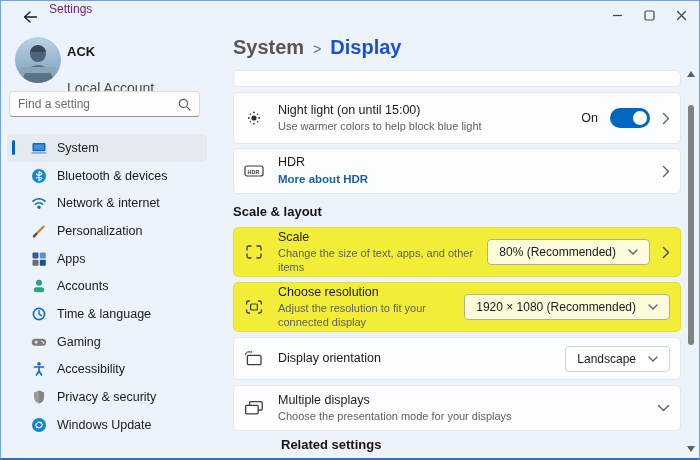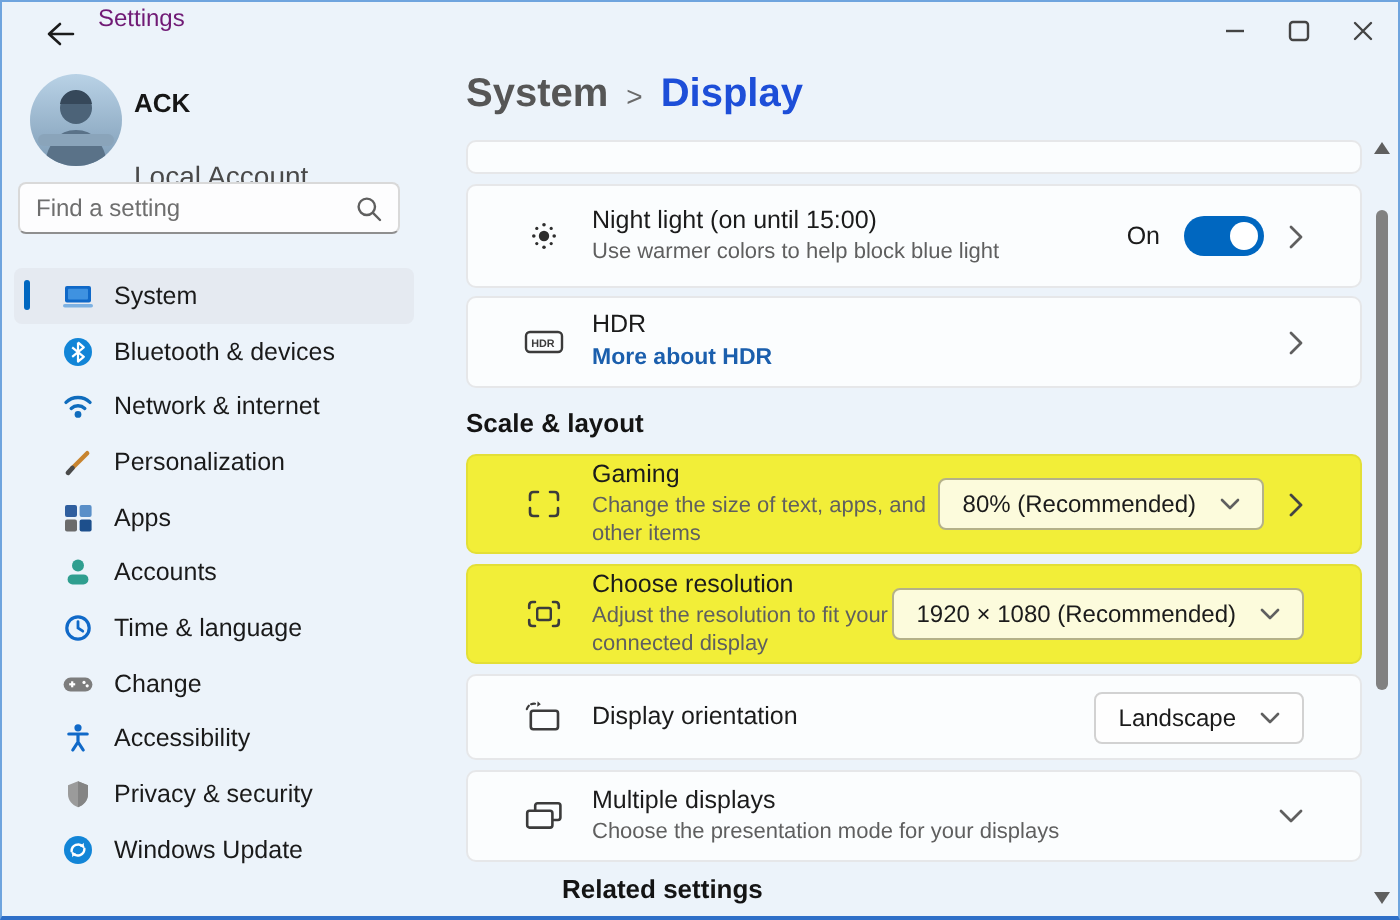--- a/index.html
+++ b/index.html
@@ -38,21 +38,21 @@
   .nav-label { font-size:12.5px; color:#1a1a1a; }
   
   .main { position:absolute; left:212px; top:30px; right:0; bottom:0; }
   .breadcrumb { position:absolute; left:20px; top:5px; display:flex; align-items:baseline; gap:9px; }
   .bc-root { font-size:20px; font-weight:600; color:#565656; }
   .bc-sep  { font-size:14px; color:#6a6a6a; }
   .bc-page { font-size:20px; font-weight:700; color:#1d4ed8; }
   .card {
     position:absolute; left:20px; width:448px;
     background:#fbfdfe; border:1px solid #e6e7e9; border-radius:5px;
-    display:flex; align-items:center; padding:0 28px; cursor:pointer;
+    display:flex; align-items:center; padding:0 10px; cursor:pointer;
   }
   .card.hl { background:#f2ee38; border-color:#e3df37; }
   .card-partial { top:39px; height:17px; padding:0; }
   .row-ic { width:20px; height:18px; margin-right:14px; flex:0 0 20px; }
   .row-text { flex:1; min-width:0; }
   .row-title { font-size:12.5px; color:#1b1b1b; line-height:1.35; }
   .row-sub { font-size:11px; color:#5f5f5f; line-height:1.35; }
   .row-link { font-size:11.5px; font-weight:bold; color:#1b5fad; line-height:1.45; cursor:pointer; }
   .row-right { display:flex; align-items:center; gap:12px; }
   .toggle-label { font-size:12.5px; color:#1b1b1b; }
@@ -218,21 +218,21 @@
 
       <span class="nav-ic">
         <svg width="16" height="16" viewBox="0 0 16 16">
             <rect x="0.8" y="4.8" width="14.4" height="7" rx="3.5" fill="#7d7d7d"></rect>
             <rect x="3.6" y="7.6" width="3" height="1.1" fill="#fff"></rect>
             <rect x="4.55" y="6.65" width="1.1" height="3" fill="#fff"></rect>
             <circle cx="11" cy="7.2" r="0.8" fill="#fff"></circle>
             <circle cx="12.6" cy="8.9" r="0.8" fill="#fff"></circle>
           </svg>
       </span>
-      <span class="nav-label">Change</span>
+      <span class="nav-label">Gaming</span>
     </div>
     <div class="nav-item">
 
       <span class="nav-ic">
         <svg width="16" height="16" viewBox="0 0 16 16">
             <circle cx="8" cy="2.9" r="1.8" fill="#1069c8"></circle>
             <path d="M3.4 6 H12.6 M8 6 V10 M8 10 L5.4 14 M8 10 L10.6 14" stroke="#1069c8" stroke-width="1.6" fill="none" stroke-linecap="round" stroke-linejoin="round"></path>
           </svg>
       </span>
       <span class="nav-label">Accessibility</span>
@@ -328,21 +328,21 @@
     <div class="card hl" style="top:196px; height:50px;">
       <span class="row-ic">
         <svg width="20" height="18" viewBox="0 0 20 18">
             <path d="M3 7 V4.8 Q3 3 4.8 3 H7" stroke="#3b3b3b" stroke-width="1.3" fill="none" stroke-linecap="round"></path>
             <path d="M13 3 H15.2 Q17 3 17 4.8 V7" stroke="#3b3b3b" stroke-width="1.3" fill="none" stroke-linecap="round"></path>
             <path d="M17 11 V13.2 Q17 15 15.2 15 H13" stroke="#3b3b3b" stroke-width="1.3" fill="none" stroke-linecap="round"></path>
             <path d="M7 15 H4.8 Q3 15 3 13.2 V11" stroke="#3b3b3b" stroke-width="1.3" fill="none" stroke-linecap="round"></path>
           </svg>
       </span>
       <span class="row-text">
-        <div class="row-title">Gaming</div>
+        <div class="row-title">Scale</div>
         <div class="row-sub">Change the size of text, apps, and other items</div>
       </span>
       <span class="row-right">
         <span class="dropdown">
           <span>80% (Recommended)</span>
           <span>
             <svg width="10" height="6" viewBox="0 0 10 6">
                 <path d="M1 1 L5 5 L9 1" stroke="#5f5f5f" stroke-width="1.3" fill="none" stroke-linecap="round" stroke-linejoin="round"></path>
               </svg>
           </span>

